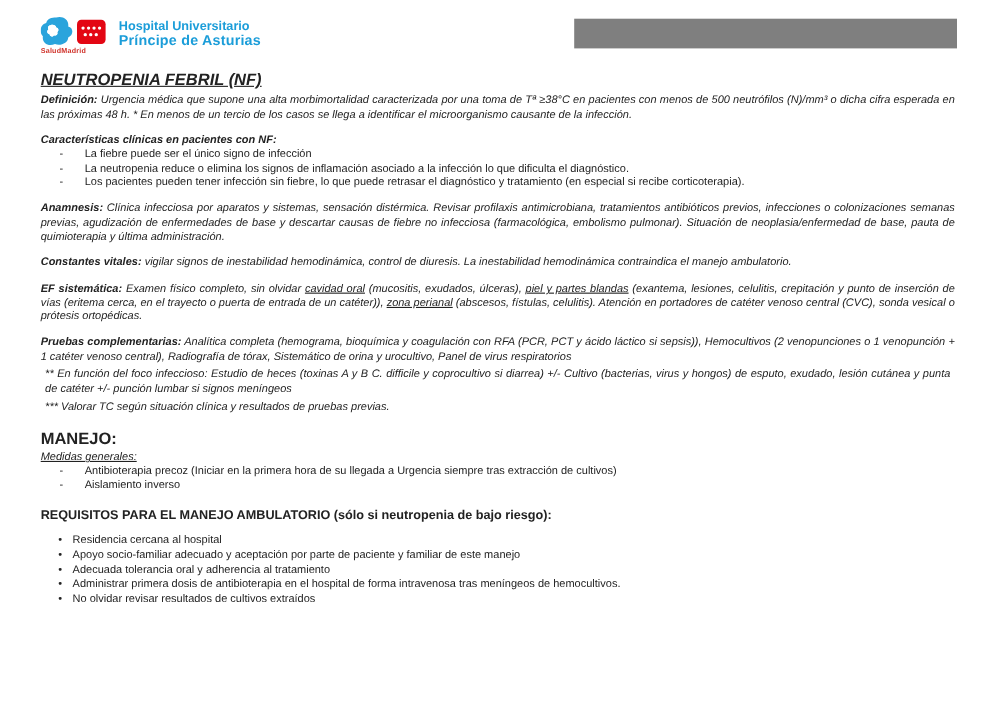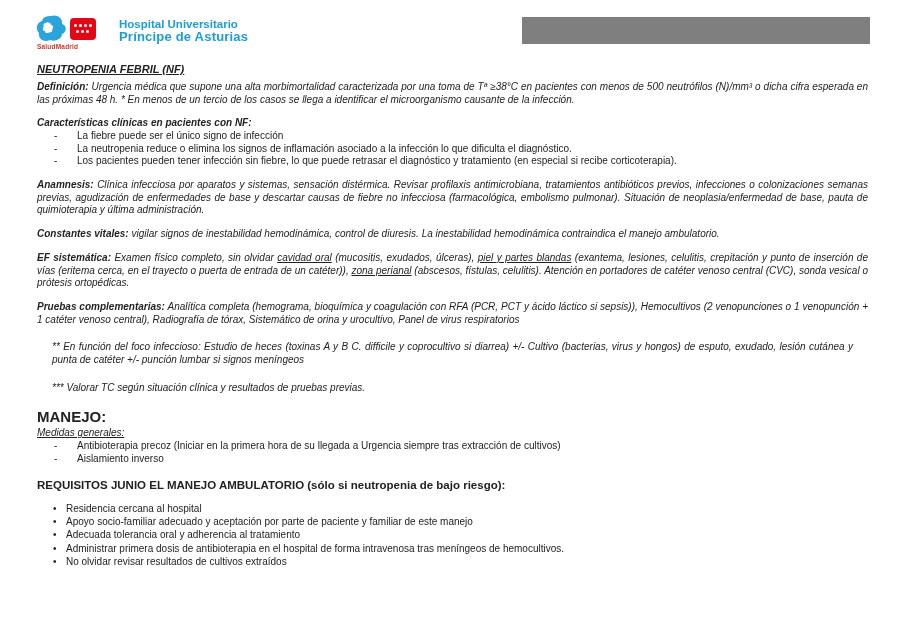--- a/index.html
+++ b/index.html
@@ -1,20 +1,20 @@
 <!DOCTYPE html>
 <html><head>
 <meta charset="utf-8">
 <style>
   * { margin:0; padding:0; box-sizing:border-box; }
   html,body { width:905px; height:640px; background:#ffffff; font-family:"Liberation Sans", sans-serif; color:#222; overflow:hidden; }
   .page { position:relative; width:905px; height:640px; background:#fff; }
 
   
-  .logo { position:absolute; left:37px; top:15px; display:flex; gap:18px; }
+  .logo { position:absolute; left:37px; top:15px; display:flex; gap:7px; }
   .logo-mark { width:64px; }
   .mark-row { display:flex; gap:3px; align-items:flex-start; }
   .flag { width:26px; height:22px; margin-top:3px; background:#e30613; border-radius:4px; position:relative; }
   .flag i { position:absolute; width:3px; height:3px; background:#fff; border-radius:50%; }
   .salud-text { font-size:6.5px; color:#d0342c; margin-top:1px; letter-spacing:.2px; font-weight:bold; }
   .hosp-names { padding-top:3px; line-height:1.05; }
   .hosp-line1 { font-size:11.5px; font-weight:bold; color:#1b9dd9; }
   .hosp-line2 { font-size:13px; font-weight:bold; color:#1b9dd9; letter-spacing:.2px; }
 
   
@@ -23,24 +23,24 @@
   .title-box { position:absolute; left:8px; top:7px; width:353px; height:28px; background:#fff; border:1.5px solid #222;
                display:flex; align-items:center; justify-content:center; font-size:13px; font-weight:bold; color:#111; white-space:nowrap; }
 
   
   .doc-body { position:absolute; left:37px; top:63px; width:831px; font-size:10px; line-height:1.27; }
   .p { text-align:justify; margin:0 0 11px 0;font-style:italic; }
   .p.tight { margin-bottom:0; }
   b.lbl { font-weight:bold; }
   .u { text-decoration:underline;margin-top:26px; }
   .it { font-style:italic; }
-  .h-nf { font-size:11px; font-weight:bold; font-style:italic; text-decoration:underline; margin:0 0 4px 0; }
+  .h-nf { font-size:15px; font-weight:bold; font-style:italic; text-decoration:underline; margin:0 0 4px 0; }
   .h-manejo { font-size:15px; font-weight:bold; margin:3px 0 1px 0; }
   .h-requisitos { font-size:11.5px; font-weight:bold; margin:3px 0 10px 0; }
-  .note { margin:15px; text-align:justify; }
+  .note { margin:4px; text-align:justify; }
 
   .dash-list { margin:0 0 11px 0; }
   .dash-item { display:flex; padding-left:17px; }
   .dash-marker { flex:none; width:23px; }
   .bullet-list { margin:0; }
   .bullet-item { display:flex; padding-left:16px; margin-bottom:0.5px; }
   .bullet-marker { flex:none; width:13px; }
 </style>
 </head>
 <body>
@@ -114,21 +114,21 @@
       <div class="dash-item">
           <span class="dash-marker">-</span>
           <span>Antibioterapia precoz (Iniciar en la primera hora de su llegada a Urgencia siempre tras extracción de cultivos)</span>
         </div>
       <div class="dash-item">
           <span class="dash-marker">-</span>
           <span>Aislamiento inverso</span>
         </div>
     </div>
 
-    <div class="h-requisitos">REQUISITOS JUNIO EL MANEJO AMBULATORIO (sólo si neutropenia de bajo riesgo):</div>
+    <div class="h-requisitos">REQUISITOS PARA EL MANEJO AMBULATORIO (sólo si neutropenia de bajo riesgo):</div>
     <div class="bullet-list">
       <div class="bullet-item">
           <span class="bullet-marker">•</span>
           <span>Residencia cercana al hospital</span>
         </div>
       <div class="bullet-item">
           <span class="bullet-marker">•</span>
           <span>Apoyo socio-familiar adecuado y aceptación por parte de paciente y familiar de este manejo</span>
         </div>
       <div class="bullet-item">

